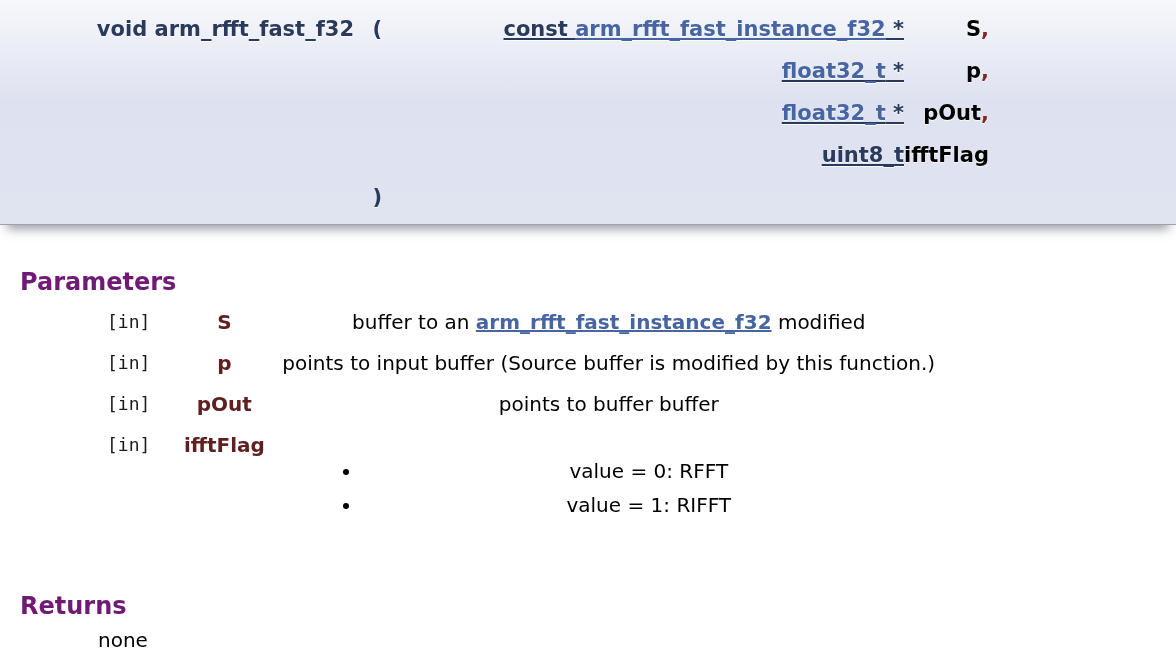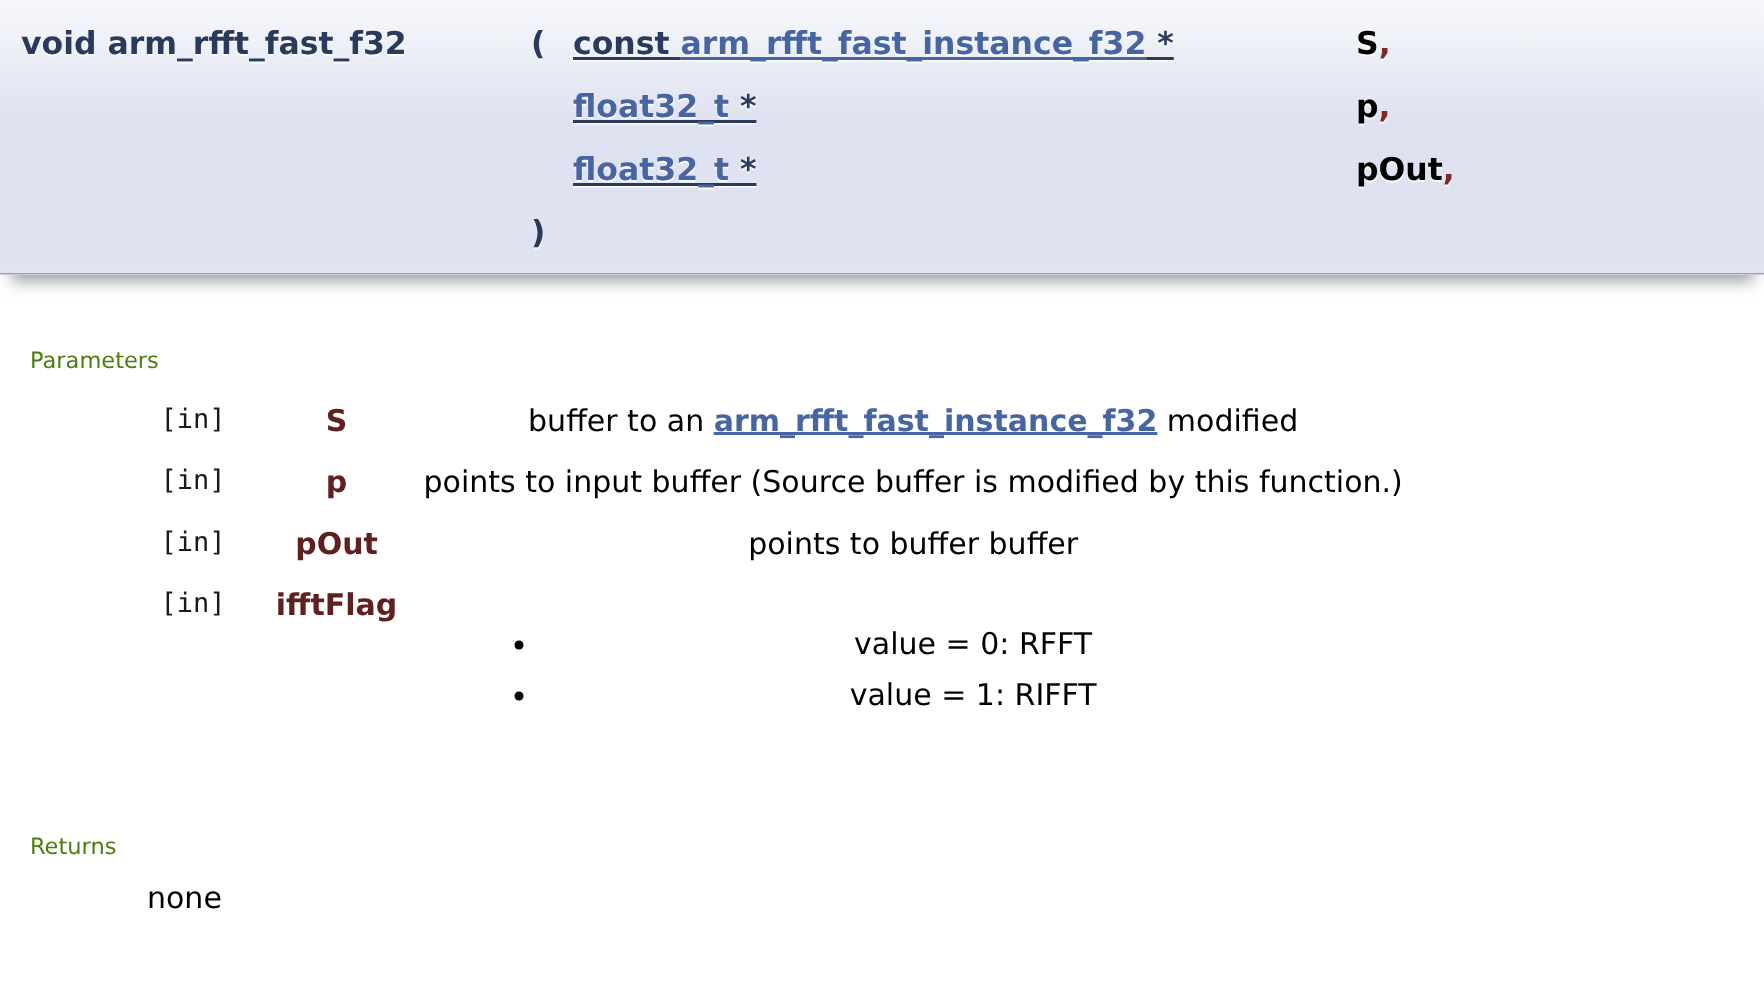--- a/index.html
+++ b/index.html
@@ -10,20 +10,21 @@
     color: #000;
     overflow: hidden;
   }
 
   
   .memproto {
     background: linear-gradient(to bottom, #F7F8FB 0%, #DEE2F0 45%, #E0E4F1 100%);
     border-bottom: 1px solid #9CA1AD;
     box-shadow: 0 11px 10px -7px rgba(70, 75, 90, 0.55);
     padding: 8px 14px 6px 14px;
+    text-align: right;
   }
   table.sig {
     border-collapse: collapse;
     font-size: 21px;
     font-weight: bold;
     line-height: 26px;
     color: #2A3A5C;
     text-shadow: 0 1px 1px rgba(255,255,255,0.9);
   }
   table.sig td { vertical-align: top; padding: 8px 0; }
@@ -31,25 +32,25 @@
   table.sig .c-paren { width: 28px; }
   table.sig .c-type  { width: 522px; text-decoration: underline; }
   table.sig .c-pn    { }
   .sig a.tlink { color: #4665A2; text-decoration: none; cursor: pointer; }
   .sig a.tlink.u { text-decoration: underline; }
   .sig .pn { color: #000000; }
   .sig .comma { color: #802828; }
 
   
   .sec-h {
-    font-size: 15px;
-    font-weight: normal;
+    font-size: 24px;
+    font-weight: bold;
     line-height: 26px;
     margin: 44px 0 14px 20px;
-    color: #4d7c0f;
+    color: #701a75;
   }
   .sec-h.returns { margin: 52px 0 8px 20px; }
 
   
   table.ptable {
     border-collapse: collapse;
     margin: 0 0 0 107px;
     font-size: 20px;
     line-height: 26px;
   }
@@ -107,20 +108,26 @@
       <td class="c-pn"><span class="pn">p</span><span class="comma">,</span></td>
     </tr>
     <tr>
       <td></td>
       <td></td>
       <td class="c-type"><a class="tlink">float32_t</a><span> *</span></td>
       <td class="c-pn"><span class="pn">pOut</span><span class="comma">,</span></td>
     </tr>
     <tr>
       <td></td>
+      <td></td>
+      <td class="c-type"><span>uint8_t</span></td>
+      <td class="c-pn"><span class="pn">ifftFlag</span></td>
+    </tr>
+    <tr>
+      <td></td>
       <td class="c-paren">)</td>
       <td></td>
       <td></td>
     </tr>
   </tbody>
     </table>
 </div>
 
 <div class="sec-h">Parameters</div>
 

